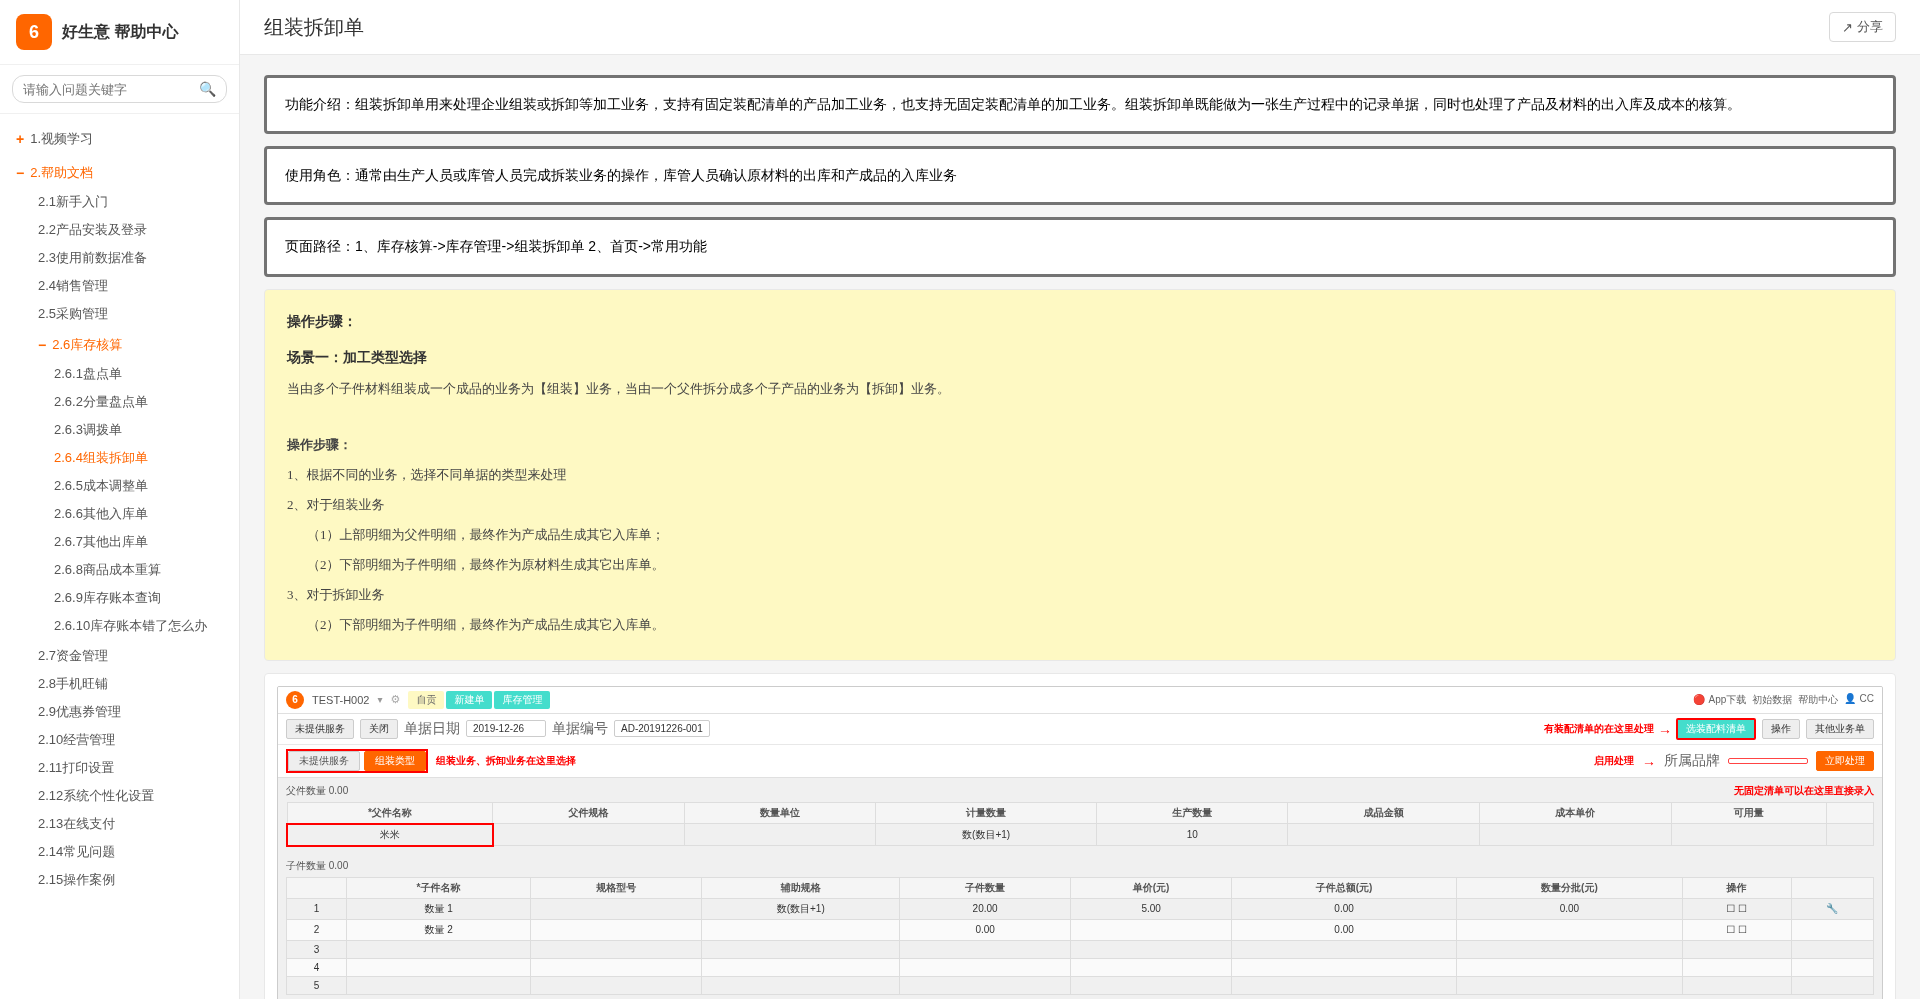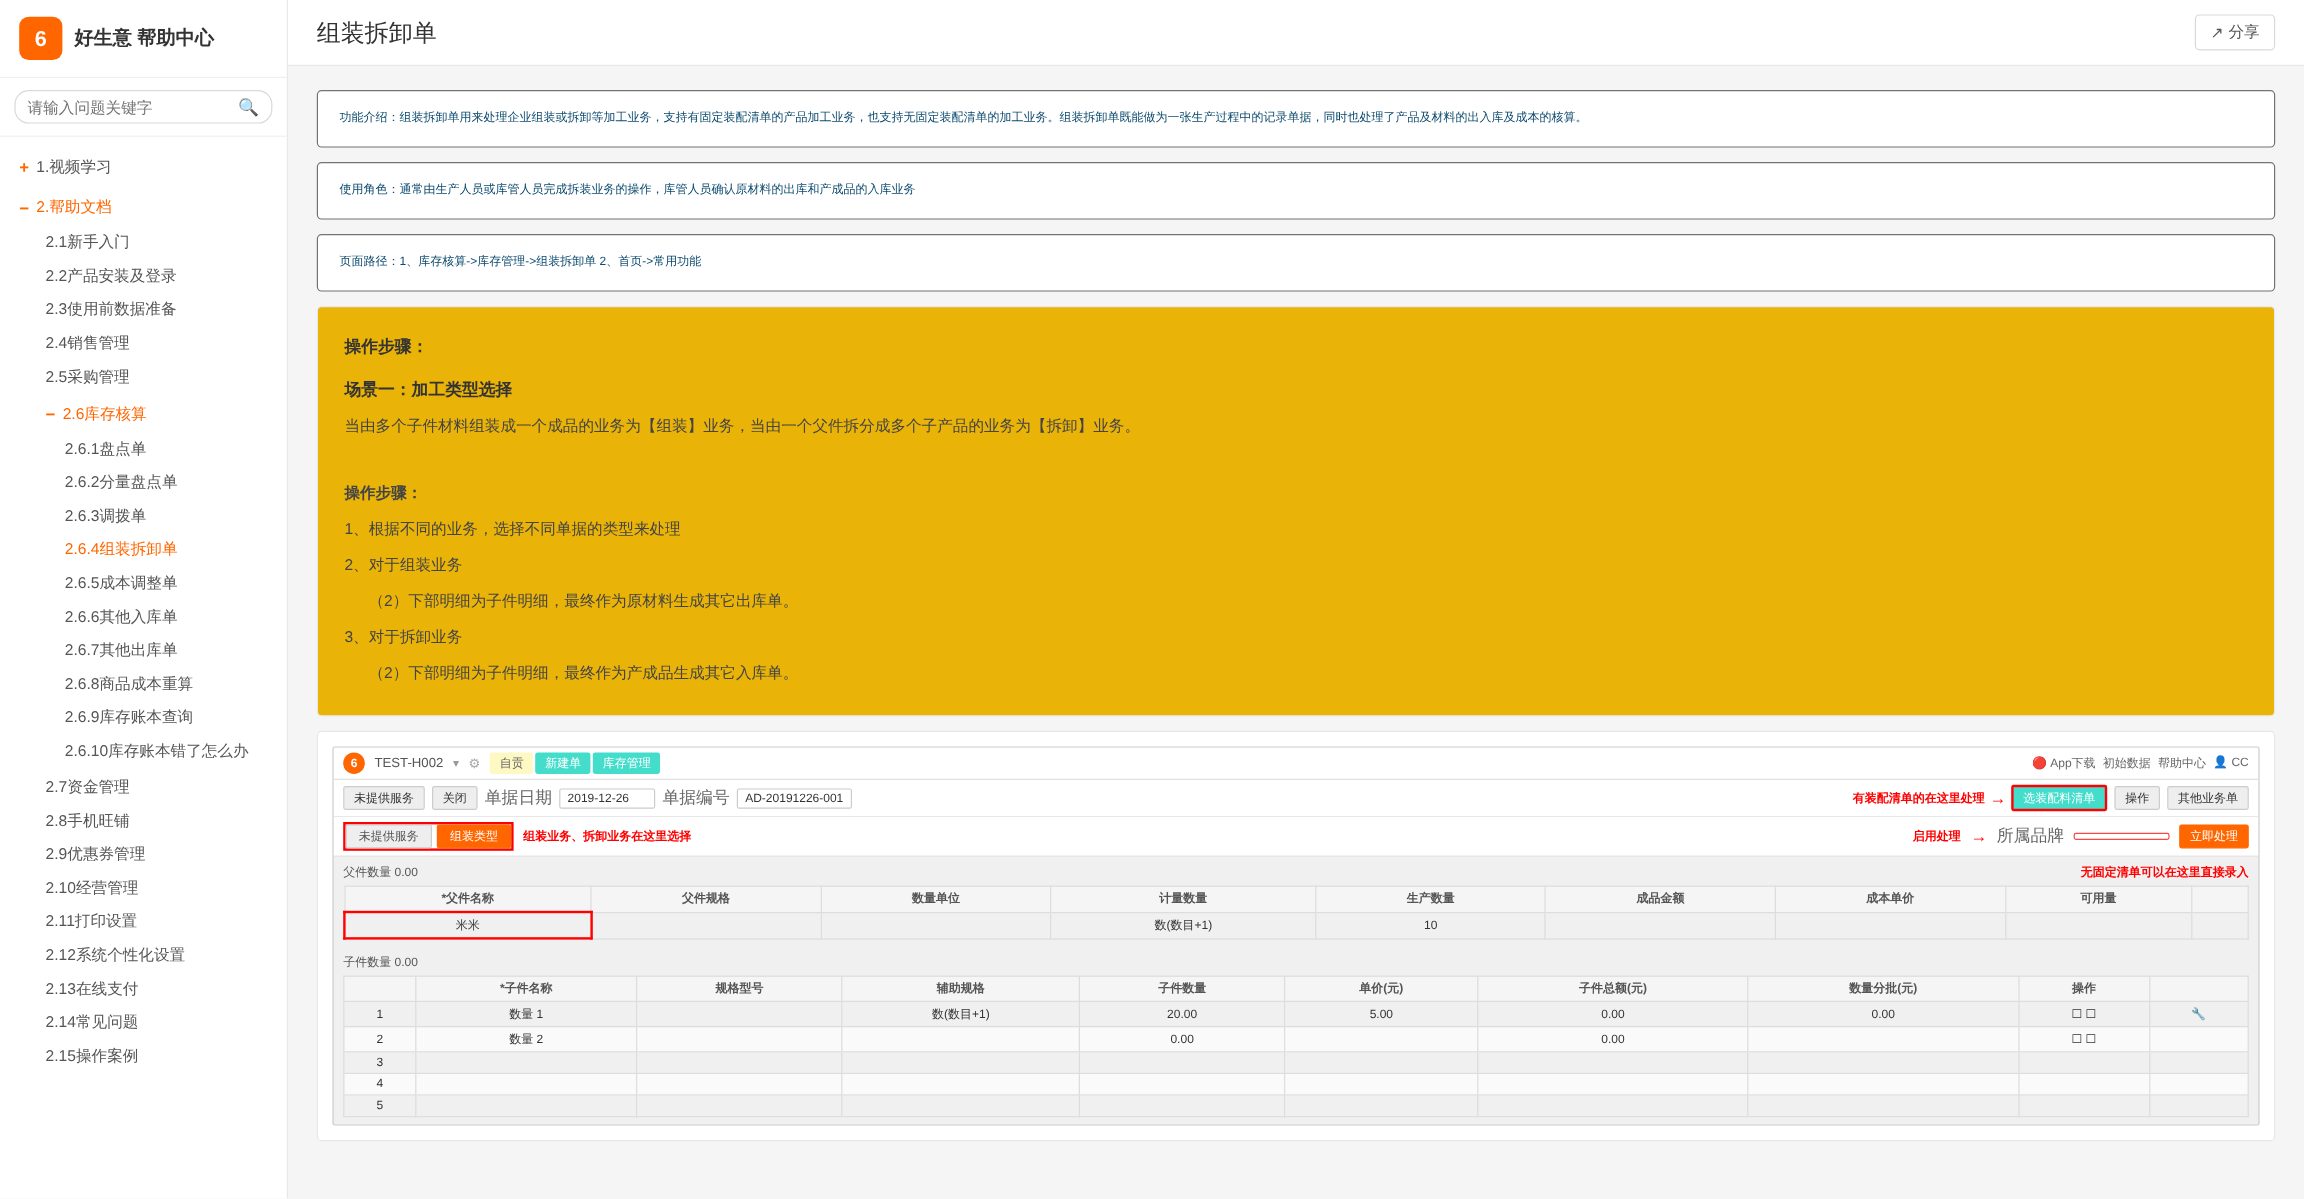--- a/index.html
+++ b/index.html
@@ -141,43 +141,44 @@
       font-size: 13px;
       color: #555;
     }
     #content-area {
       flex: 1;
       overflow-y: auto;
       padding: 20px 24px;
     }
     .info-block {
       background: #fff;
-      border: 1px solid #737373;
+      border: 3px solid #737373;
       border-radius: 4px;
       padding: 14px 18px;
       margin-bottom: 12px;
-      font-size: 10px;
+      font-size: 14px;
       line-height: 1.8;
-      color: #0c4a6e;
+      color: #000000;
     }
     .section-title {
       font-weight: bold;
       font-size: 14px;
       color: #333;
       margin-bottom: 12px;
     }
     .step-content {
-      background: #eab308;
+      background: #fef9c3;
       border: 1px solid #e8e8e8;
       border-radius: 4px;
       padding: 18px 22px;
       margin-bottom: 12px;
       font-size: 13px;
       line-height: 2;
       color: #444;
+      font-family: Liberation Serif, serif;
     }
     .step-content p { margin-bottom: 4px; }
     .step-content .scene-title { font-weight: bold; color: #333; font-size: 14px; margin: 8px 0 4px; }
     .step-content .bold-text { font-weight: bold; }
     .step-content .sub-item { padding-left: 20px; }
     .screenshot-container {
       background: #fff;
       border: 1px solid #e8e8e8;
       border-radius: 4px;
       padding: 12px;
@@ -320,20 +321,21 @@
     </div>
 
     <div class="step-content">
       <p class="section-title">操作步骤：</p>
       <p class="scene-title">场景一：加工类型选择</p>
       <p>当由多个子件材料组装成一个成品的业务为【组装】业务，当由一个父件拆分成多个子产品的业务为【拆卸】业务。</p>
       <br>
       <p class="bold-text">操作步骤：</p>
       <p>1、根据不同的业务，选择不同单据的类型来处理</p>
       <p>2、对于组装业务</p>
+      <p class="sub-item">（1）上部明细为父件明细，最终作为产成品生成其它入库单；</p>
       <p class="sub-item">（2）下部明细为子件明细，最终作为原材料生成其它出库单。</p>
       <p>3、对于拆卸业务</p>
       <p class="sub-item">（2）下部明细为子件明细，最终作为产成品生成其它入库单。</p>
     </div>
 
     <div class="screenshot-container">
       <div class="screenshot-sim">
 
         <div class="ss-titlebar">
           <div class="ss-logo">6</div>

